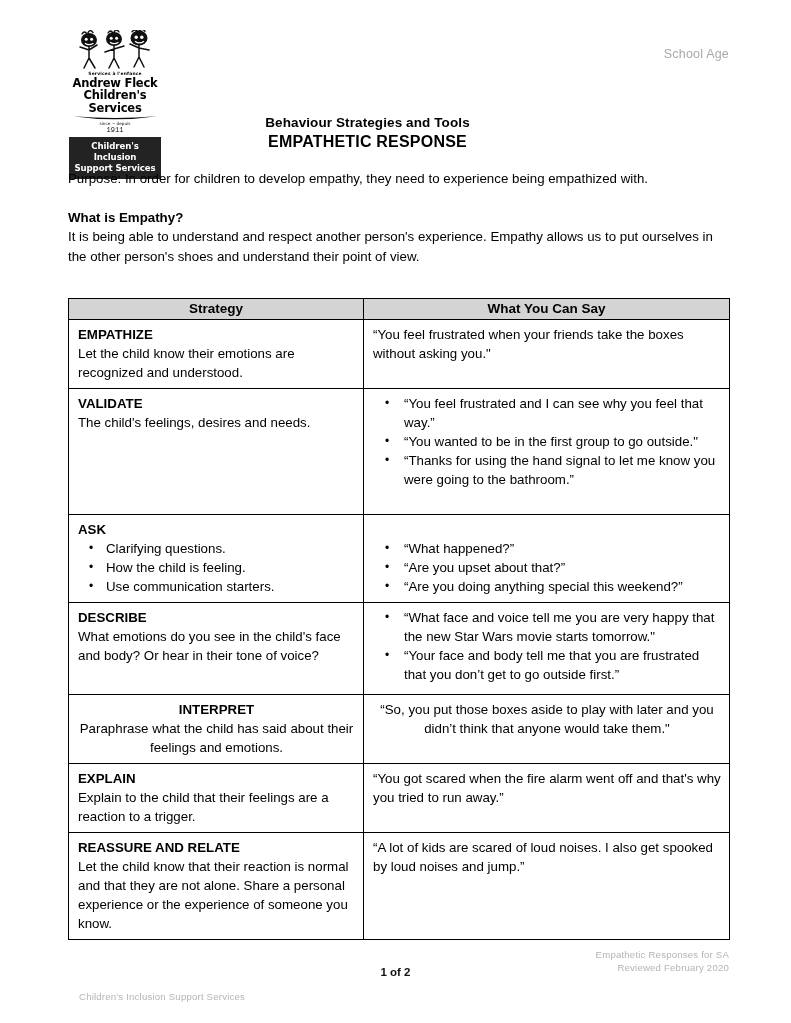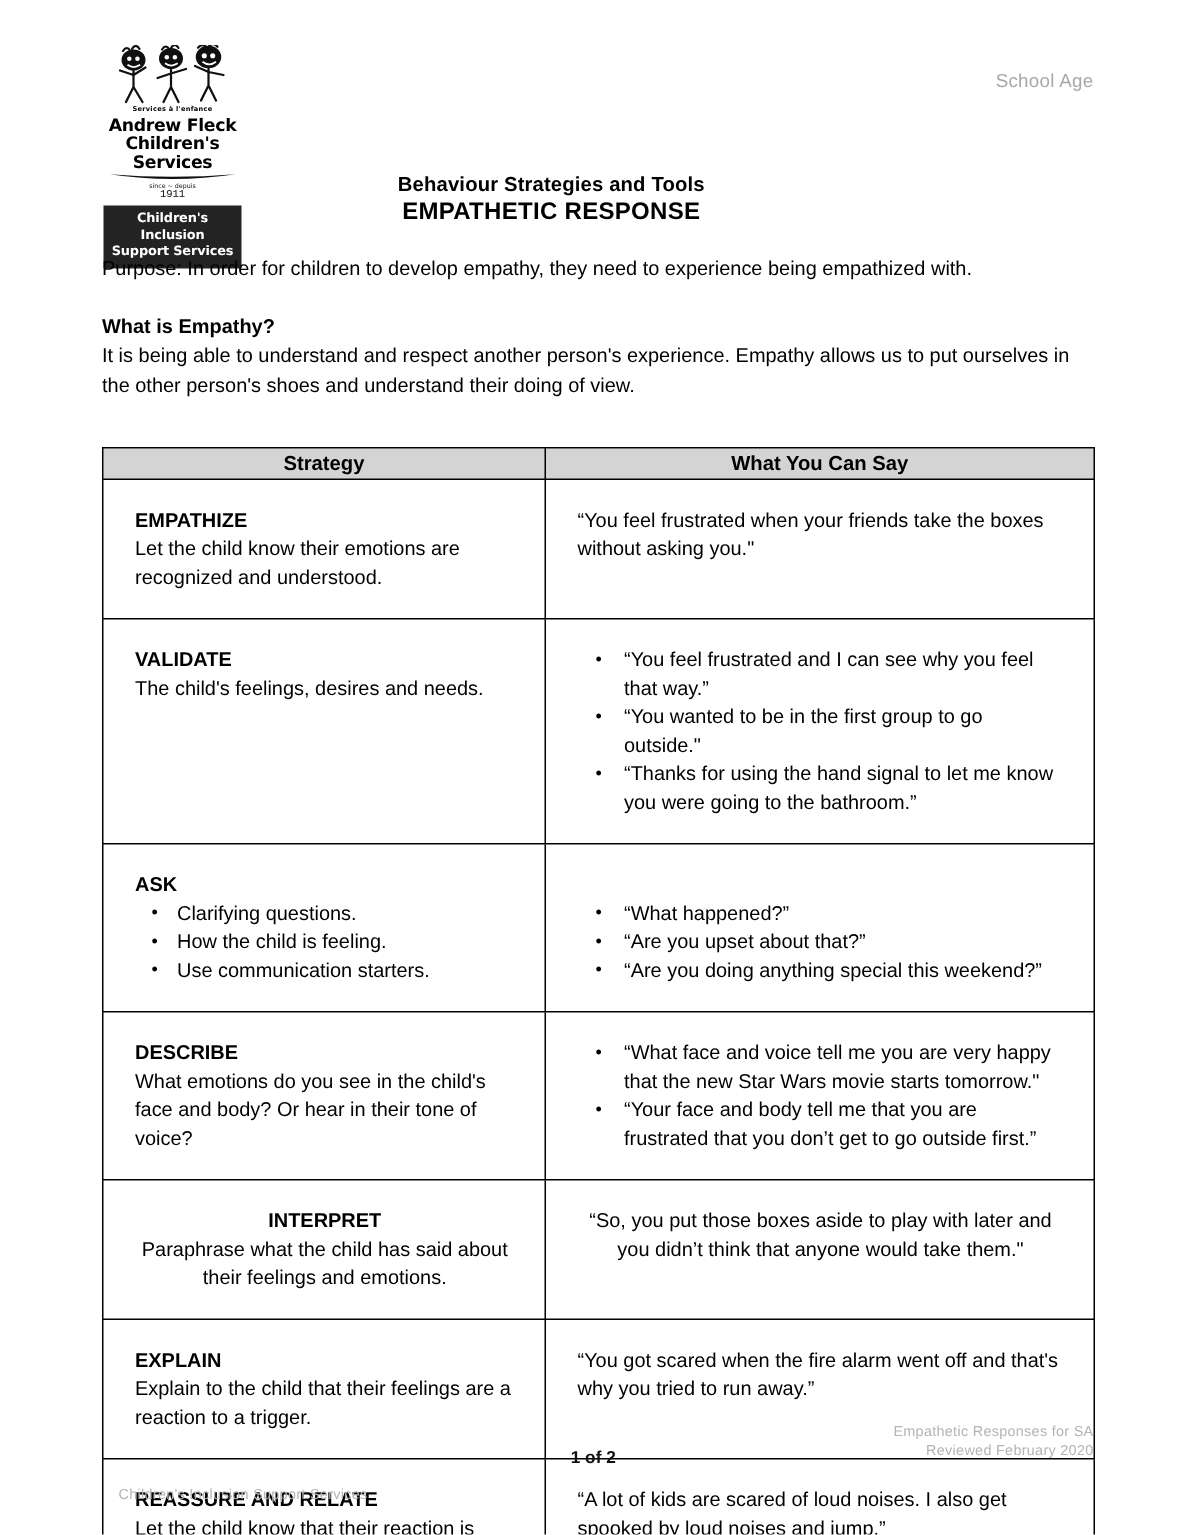--- a/index.html
+++ b/index.html
@@ -159,21 +159,21 @@
     left: 68px;
     top: 298px;
     width: 661px;
     border-collapse: collapse;
     table-layout: fixed;
   }
   .strategy-table th,
   .strategy-table td {
     border: 1px solid #000000;
     vertical-align: top;
-    padding: 12px;
+    padding: 0;
   }
   .strategy-table th {
     background: #d4d4d4;
     text-align: center;
     font-size: 13.5px;
     font-weight: bold;
     height: 19px;
     line-height: 19px;
     padding: 0 0 1px 0;
   }
@@ -312,21 +312,21 @@
     <div class="doc-titles">
       <div class="doc-title-1">Behaviour Strategies and Tools</div>
       <div class="doc-title-2">EMPATHETIC RESPONSE</div>
     </div>
   </div>
 
   <div class="intro">
     <p>Purpose: In order for children to develop empathy, they need to experience being empathized with.</p>
     <div class="spacer"></div>
     <h2>What is Empathy?</h2>
-    <p>It is being able to understand and respect another person's experience. Empathy allows us to put ourselves in the other person's shoes and understand their doing of view.</p>
+    <p>It is being able to understand and respect another person's experience. Empathy allows us to put ourselves in the other person's shoes and understand their point of view.</p>
   </div>
 
   <table class="strategy-table">
     <colgroup>
       <col class="col-strategy">
       <col class="col-say">
     </colgroup>
     <thead>
       <tr>
         <th>Strategy</th>

